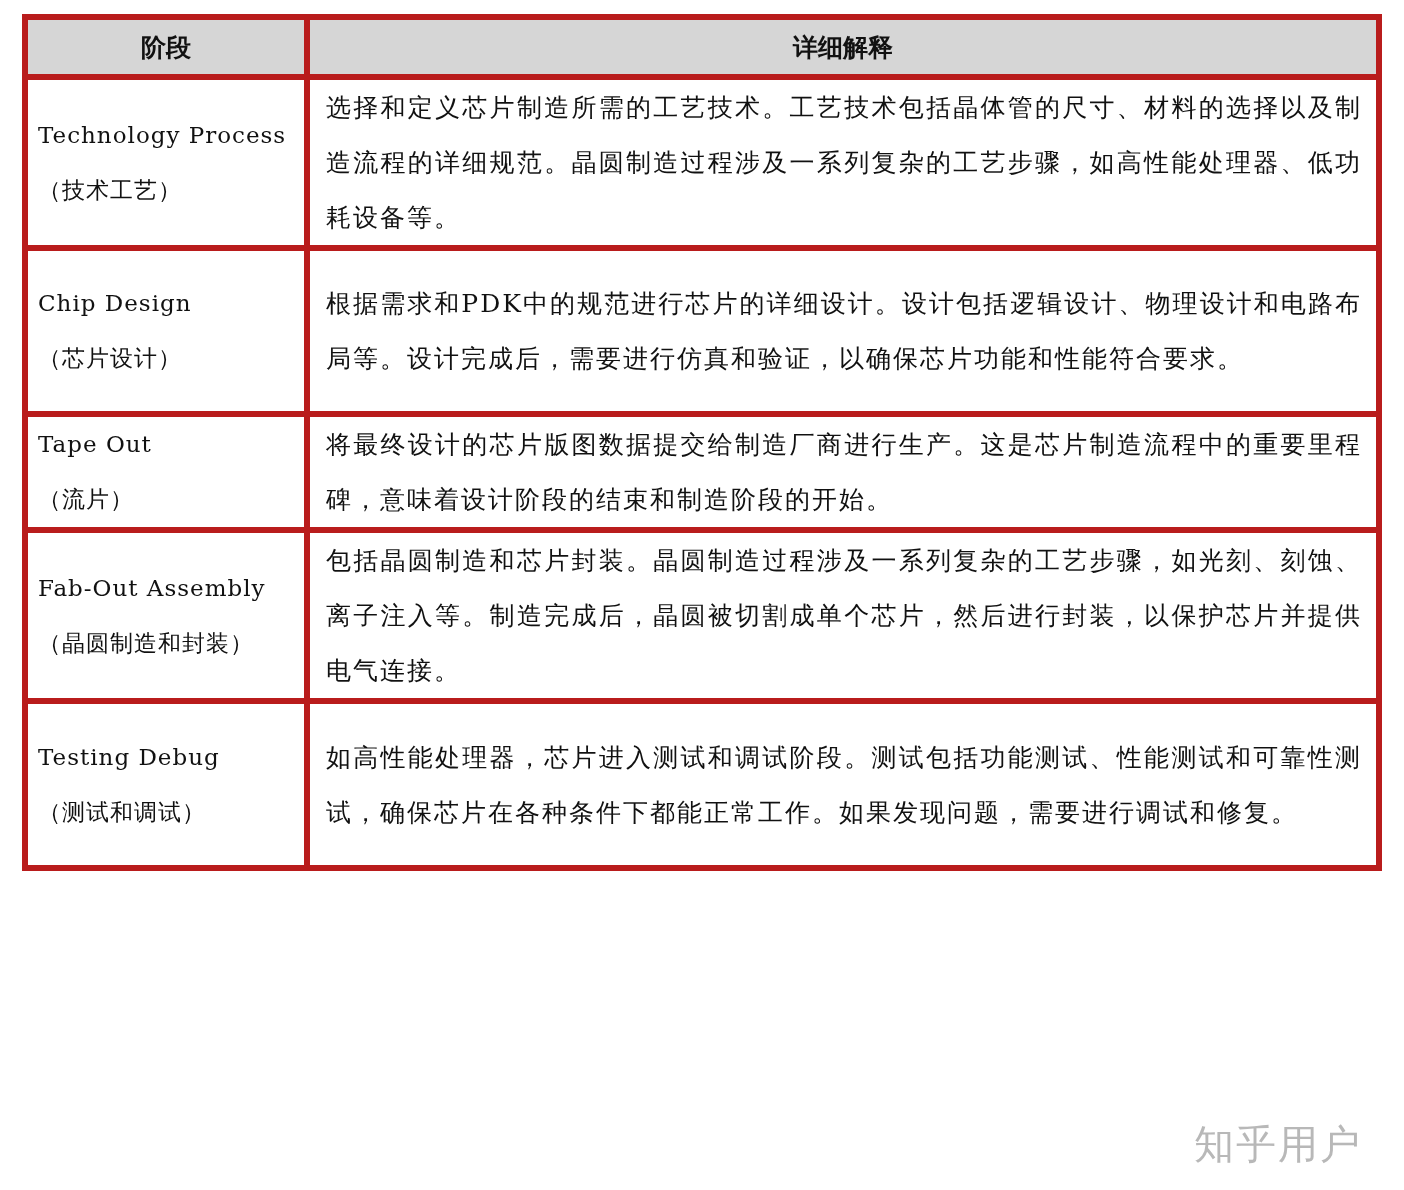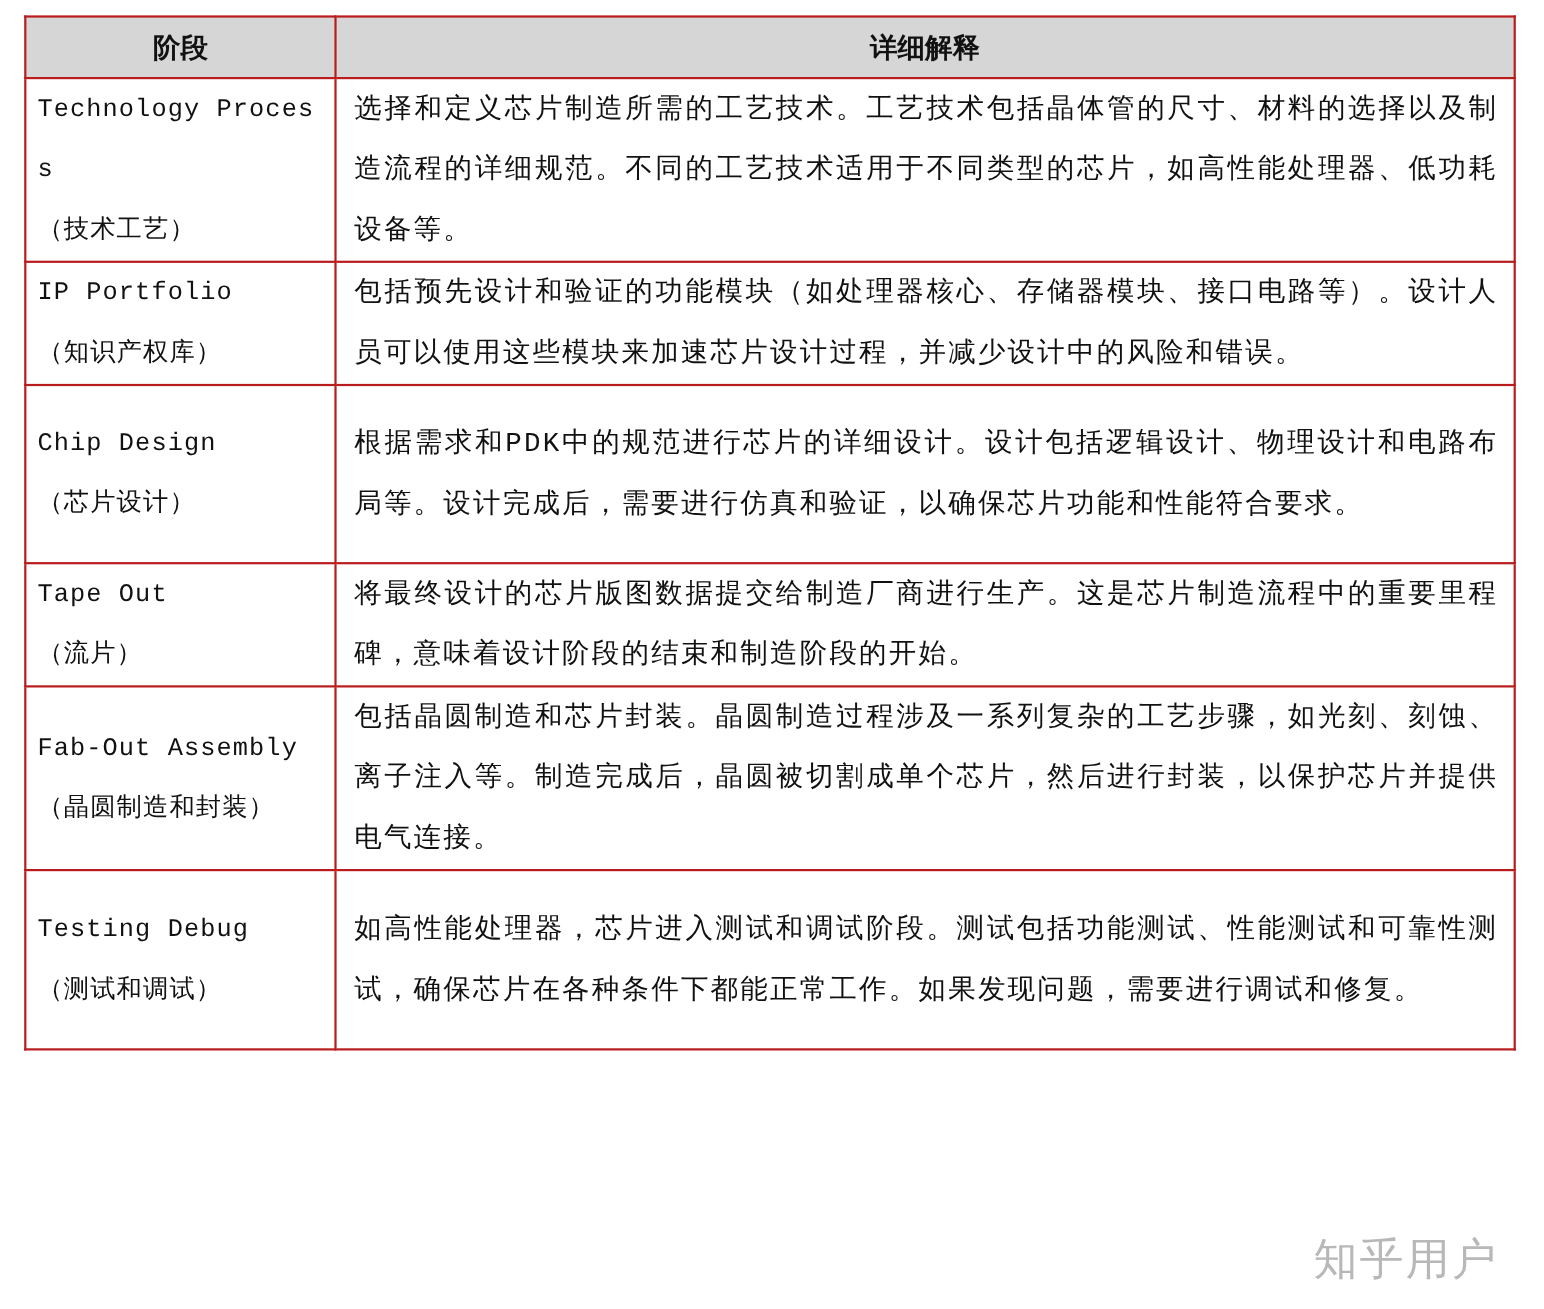--- a/index.html
+++ b/index.html
@@ -8,23 +8,22 @@
     position: absolute; left: 22px; top: 14px;
     width: 1354px;
     border-collapse: collapse;
     table-layout: fixed;
     font-family: "DejaVu Serif", "Liberation Serif", serif;
     color: #111111;
   }
   col.c1 { width: 282px; }
   col.c2 { width: 1072px; }
   th, td {
-    border: 2px solid #b91c1c;
+    border: 6px solid #b91c1c;
     padding: 0;
-    font-family: Liberation Mono, monospace;
   }
   th {
     background: #d6d6d6;
     height: 54px;
     font-size: 25px;
     font-weight: bold;
     text-align: center;
     vertical-align: middle;
   }
   td.stage {
@@ -73,28 +72,21 @@
       <th>阶段</th>
       <th>详细解释</th>
     </tr>
   </thead>
   <tbody>
     <tr class="r1">
       <td class="stage">
         <span class="stage-line">Technology Process</span>
         <span class="stage-line">（技术工艺）</span>
       </td>
-      <td class="detail">选择和定义芯片制造所需的工艺技术。工艺技术包括晶体管的尺寸、材料的选择以及制造流程的详细规范。不同的工艺技术适用于不同类型的芯片，如高性能处理器、低功耗设备等。</td>
-    </tr>
-    <tr class="r3">
-      <td class="stage">
-        <span class="stage-line">IP Portfolio</span>
-        <span class="stage-line">（知识产权库）</span>
-      </td>
-      <td class="detail">包括预先设计和验证的功能模块（如处理器核心、存储器模块、接口电路等）。设计人员可以使用这些模块来加速芯片设计过程，并减少设计中的风险和错误。</td>
+      <td class="detail">选择和定义芯片制造所需的工艺技术。工艺技术包括晶体管的尺寸、材料的选择以及制造流程的详细规范。晶圆制造过程涉及一系列复杂的工艺步骤，如高性能处理器、低功耗设备等。</td>
     </tr>
     <tr class="r4">
       <td class="stage">
         <span class="stage-line">Chip Design</span>
         <span class="stage-line">（芯片设计）</span>
       </td>
       <td class="detail">根据需求和PDK中的规范进行芯片的详细设计。设计包括逻辑设计、物理设计和电路布局等。设计完成后，需要进行仿真和验证，以确保芯片功能和性能符合要求。</td>
     </tr>
     <tr class="r5">
       <td class="stage">

